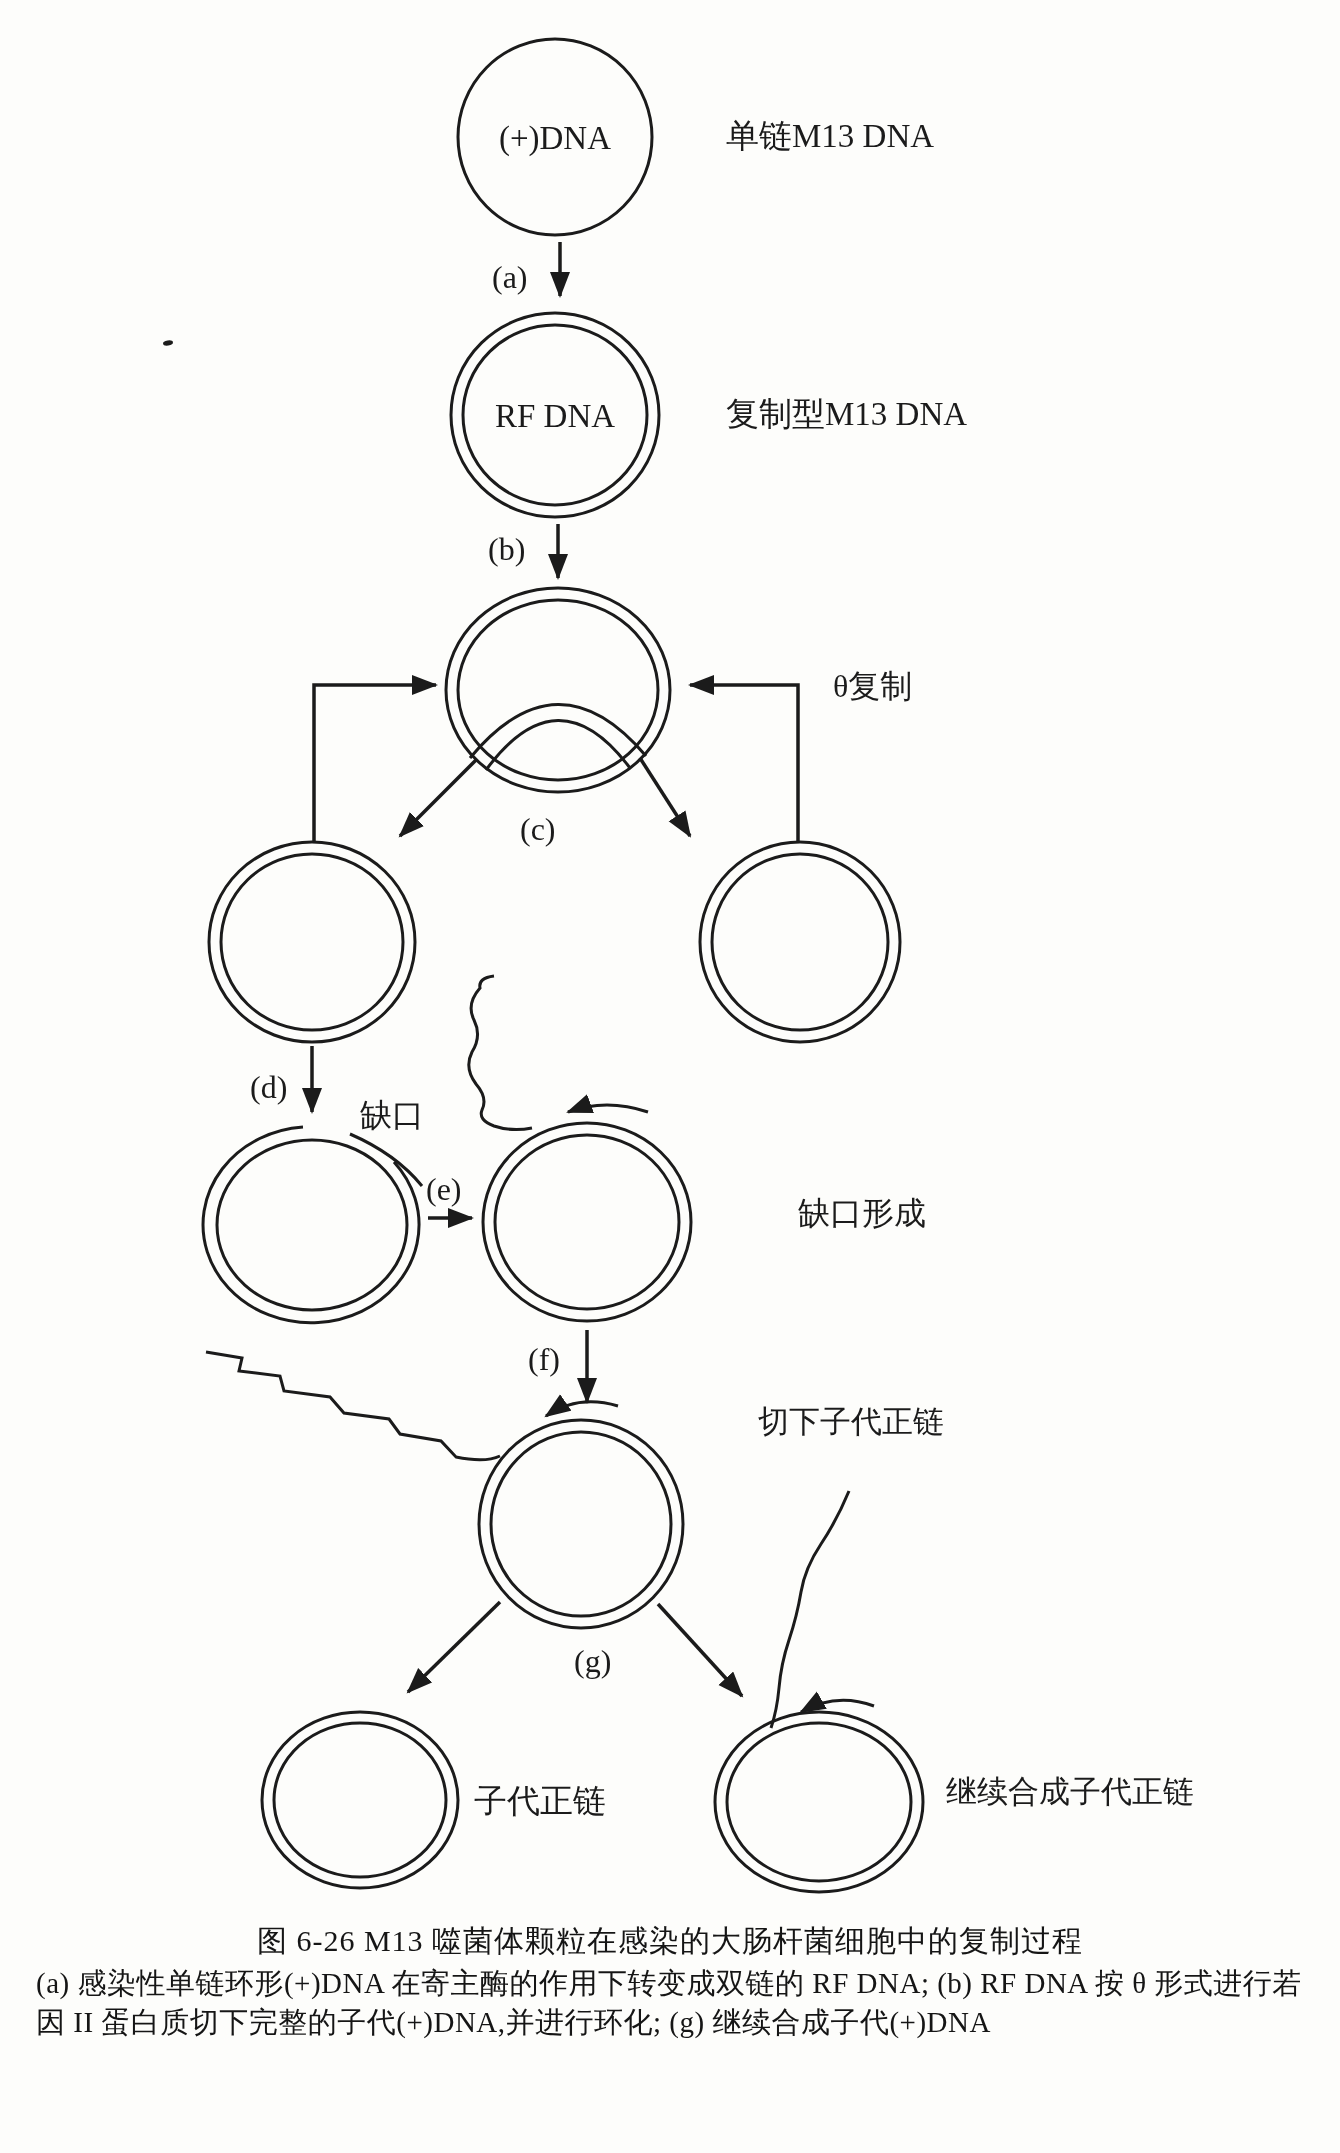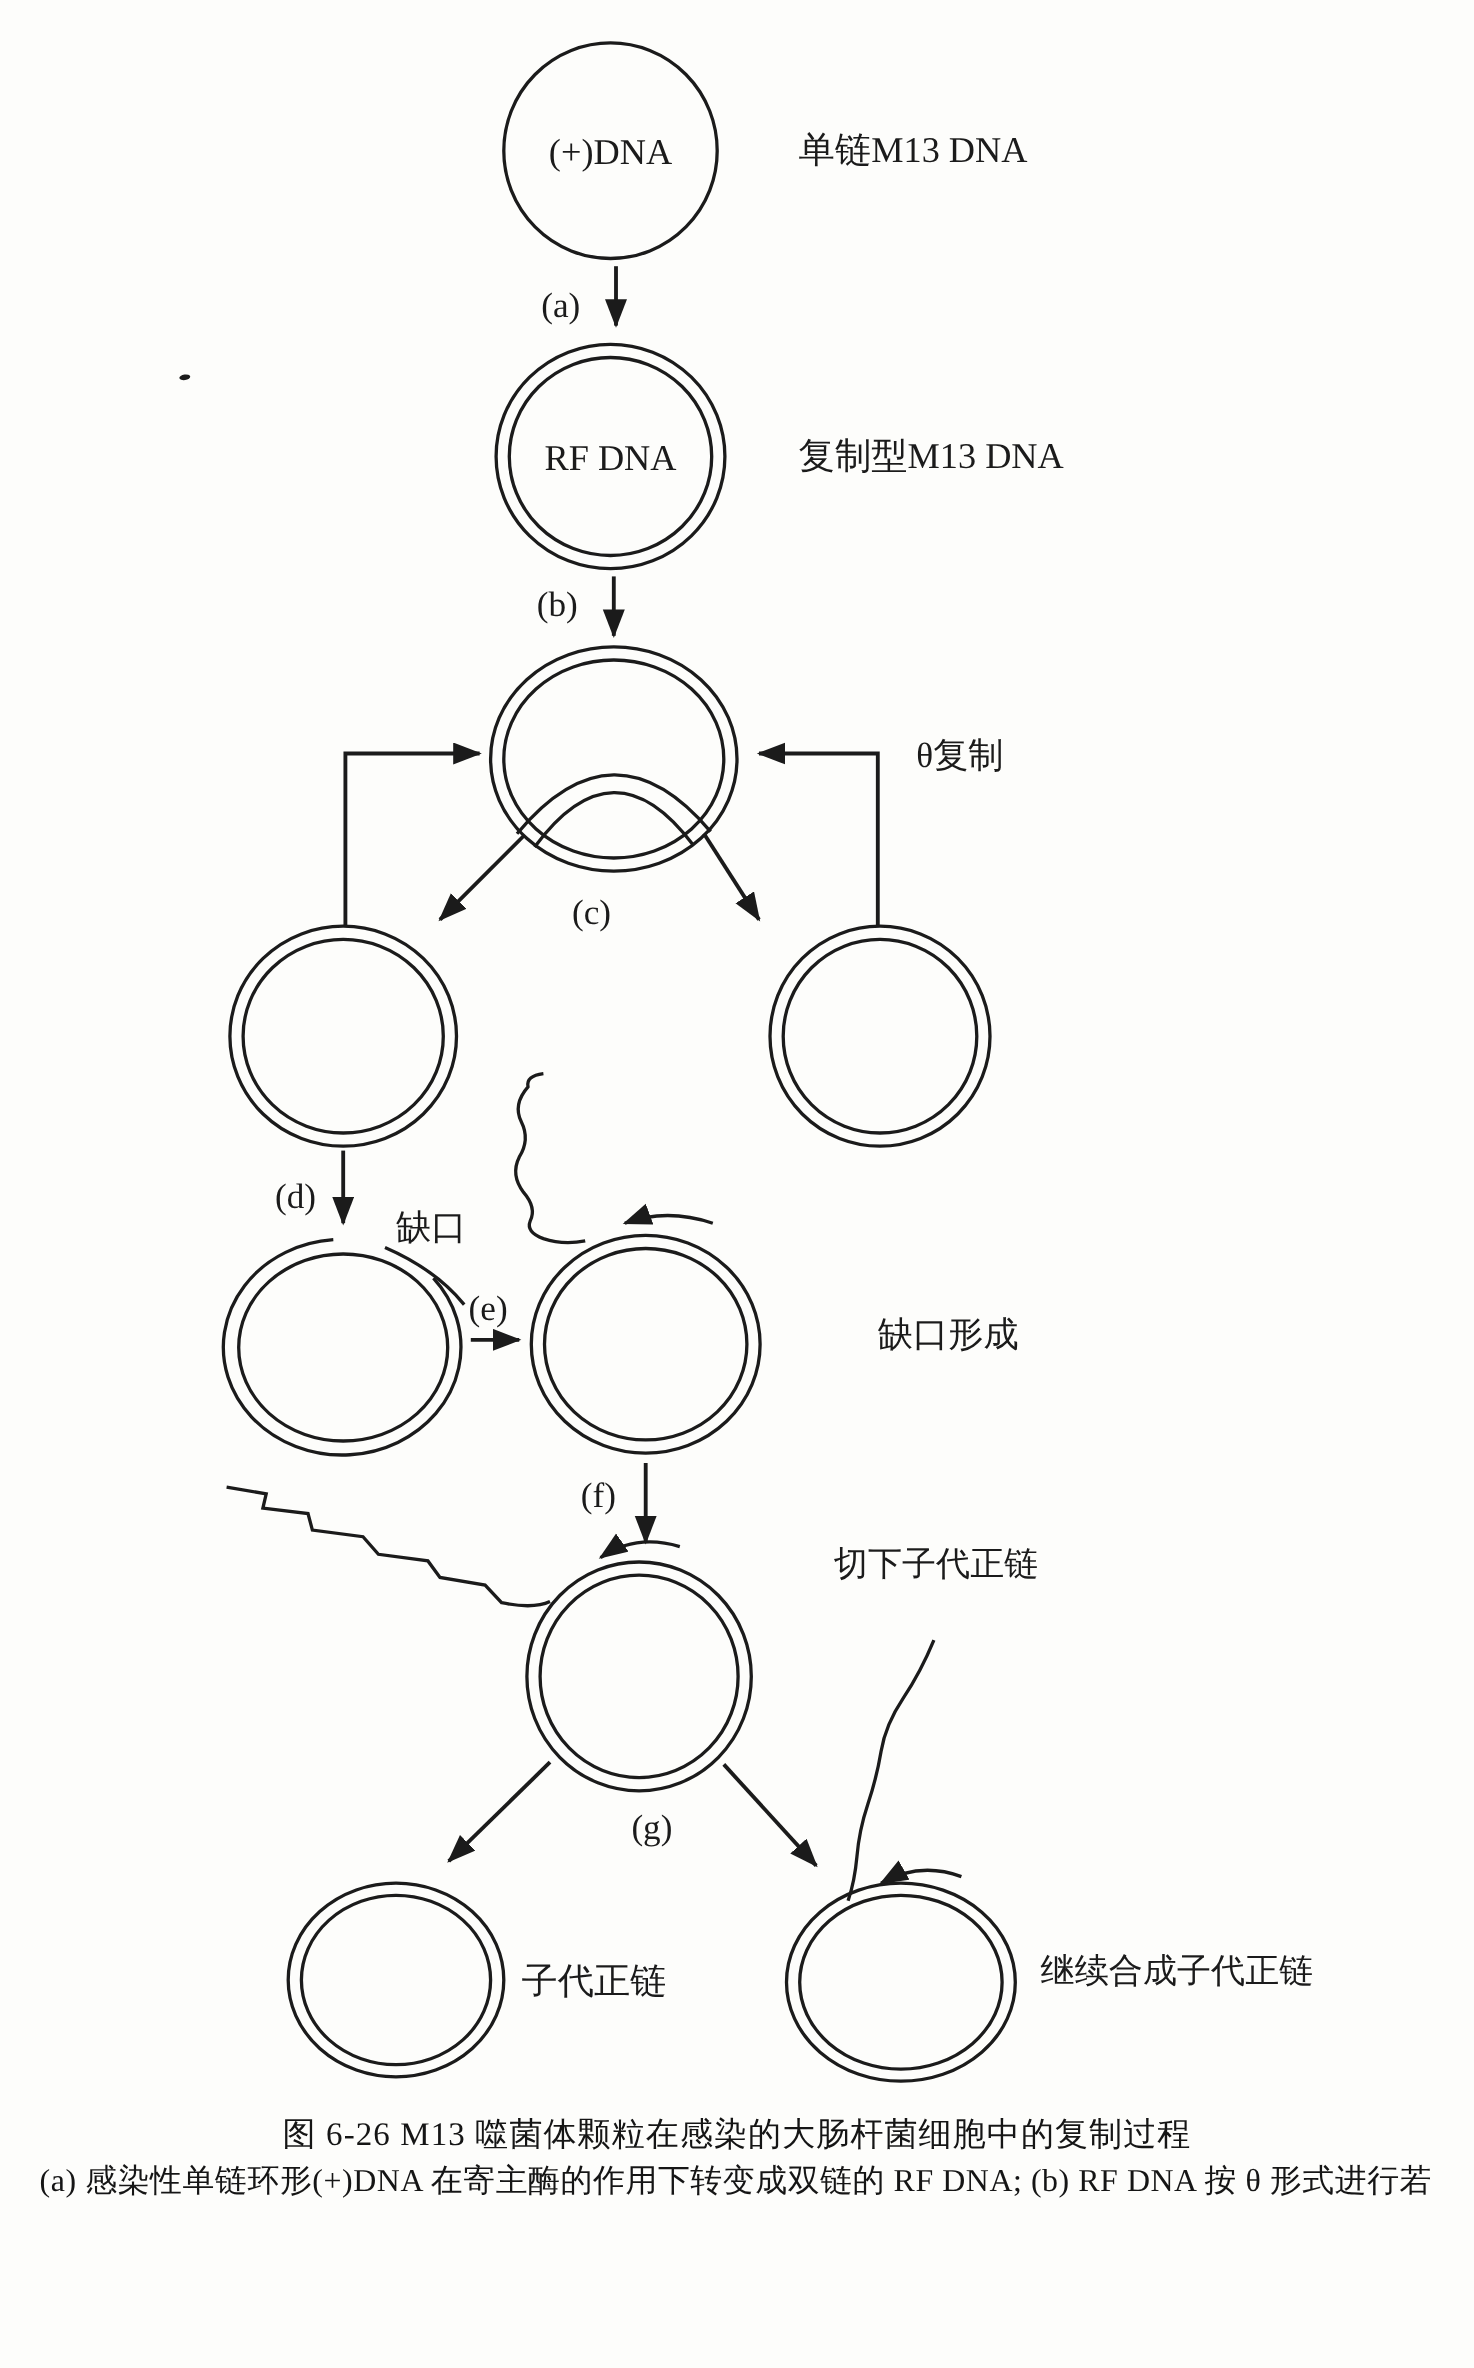--- a/index.html
+++ b/index.html
@@ -128,15 +128,16 @@
 
     <ellipse cx="819" cy="1802" rx="104" ry="90" class="ink sw3"></ellipse>
     <ellipse cx="819" cy="1802" rx="92" ry="79" class="ink sw3"></ellipse>
     <path d="M874,1706 Q836,1692 801,1712" class="ink sw3" marker-end="url(#ah)"></path>
     <text x="946" y="1802" class="dtext f31">继续合成子代正链</text>
   </svg>
 
   <div class="caption">
     <div class="caption-title">图 6-26  M13 噬菌体颗粒在感染的大肠杆菌细胞中的复制过程</div>
     <div class="caption-line">(a) 感染性单链环形(+)DNA 在寄主酶的作用下转变成双链的 RF DNA; (b) RF DNA 按 θ 形式进行若</div>
+    <div class="caption-line">因 II 蛋白质切下完整的子代(+)DNA,并进行环化; (g) 继续合成子代(+)DNA</div>
   </div>
 
 </div>
 
 </body></html>

